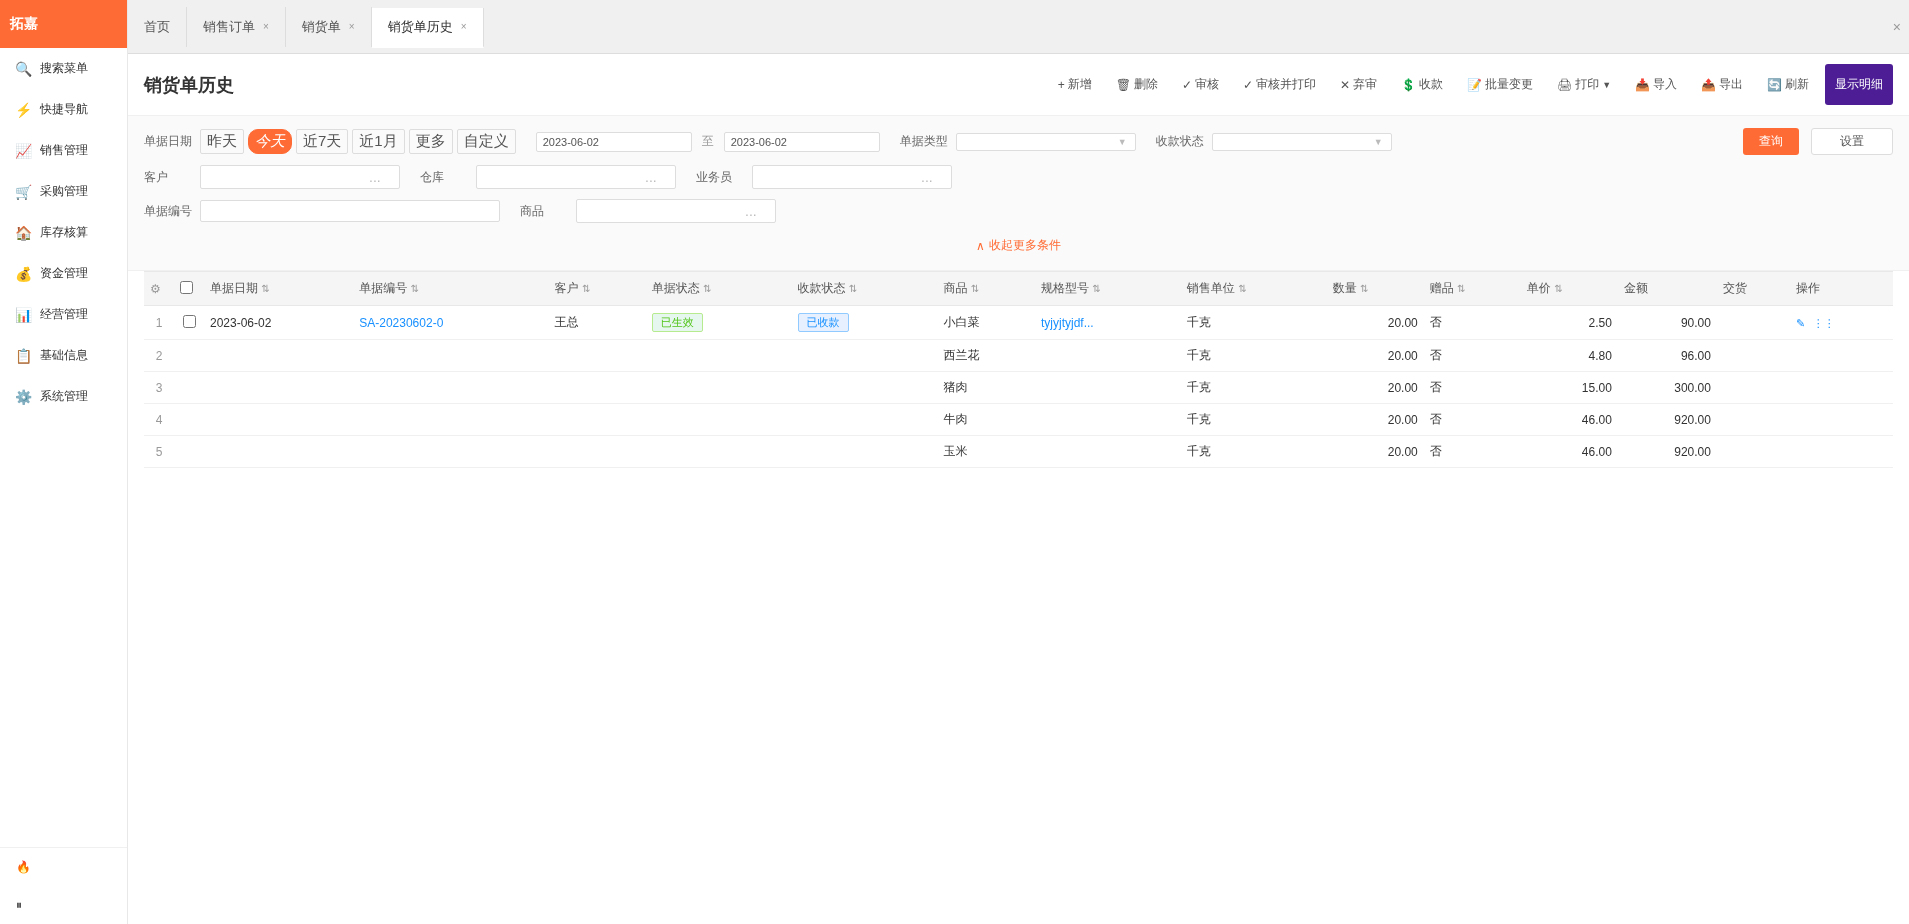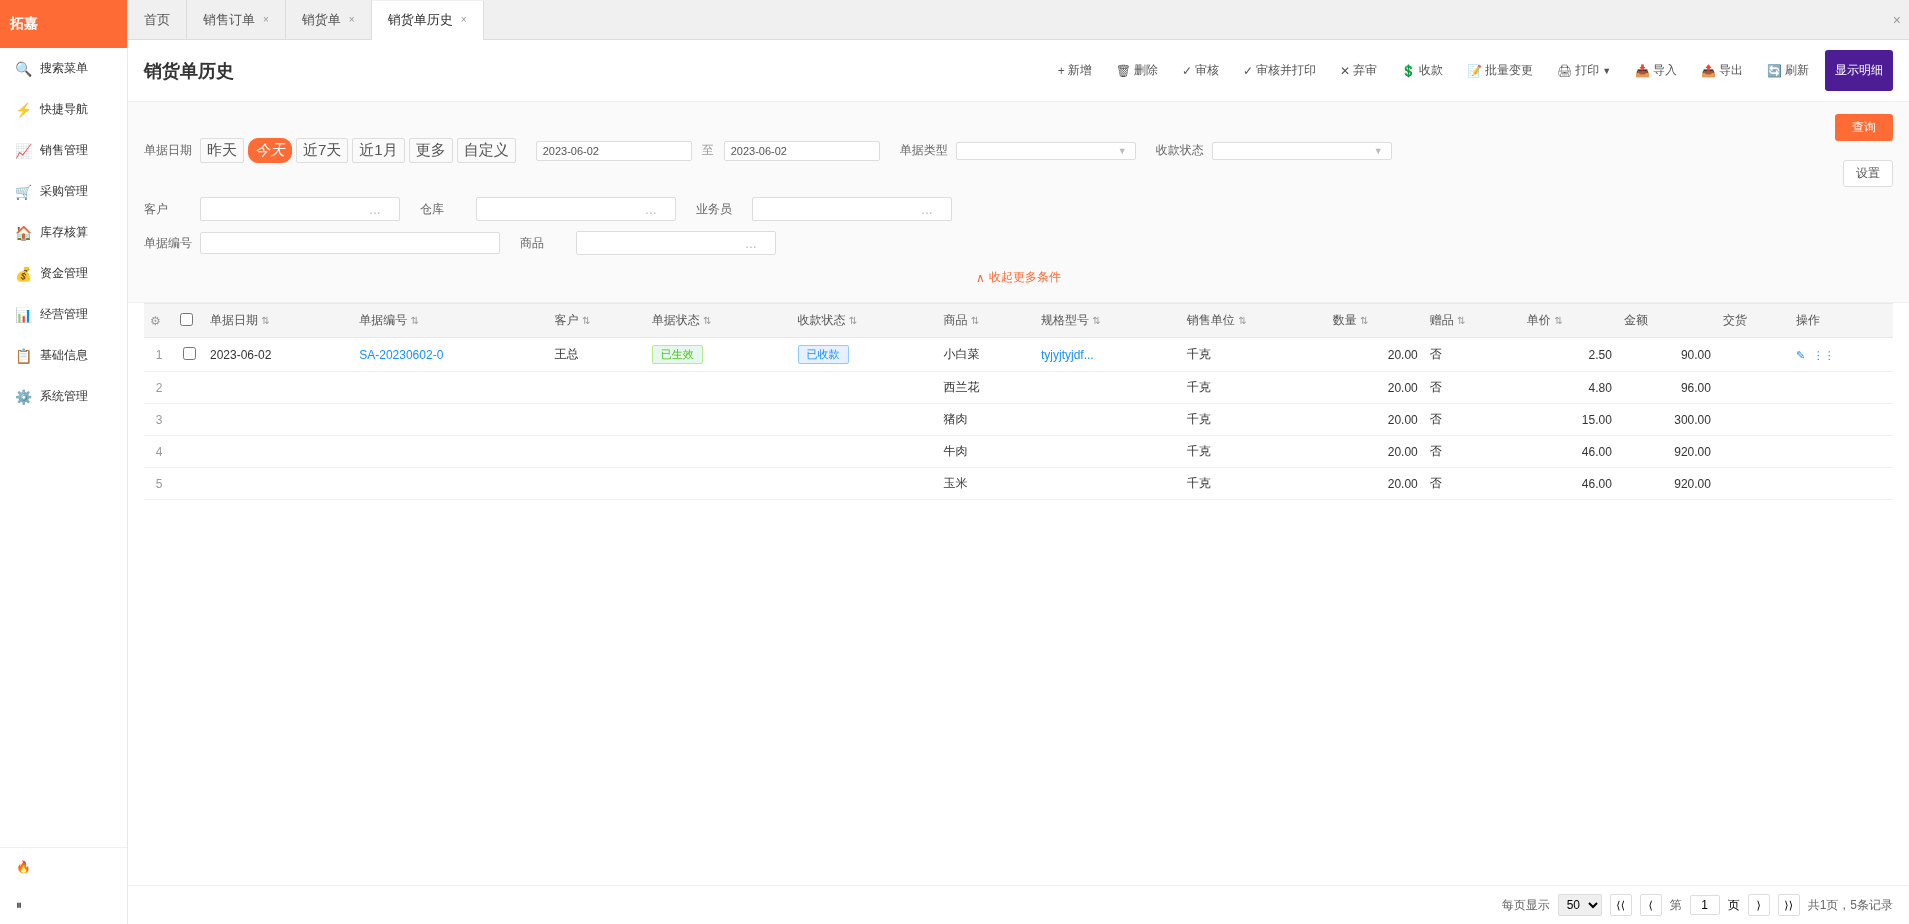--- a/index.html
+++ b/index.html
@@ -9,21 +9,21 @@
     .sidebar { width: 128px; background: #fff; border-right: 1px solid #e8e8e8; display: flex; flex-direction: column; height: 100%; }
     .sidebar-logo { height: 48px; background: #ff6b35; display: flex; align-items: center; padding: 0 10px; color: #fff; font-size: 14px; font-weight: bold; }
     .sidebar-item { display: flex; align-items: center; gap: 8px; padding: 12px 16px; cursor: pointer; color: #333; font-size: 12px; }
     .sidebar-item .icon { width: 16px; height: 16px; display: flex; align-items: center; justify-content: center; font-size: 14px; }
     .sidebar-bottom { margin-top: auto; border-top: 1px solid #f0f0f0; }
 
     
     .main { flex: 1; display: flex; flex-direction: column; overflow: hidden; }
 
     
-    .tab-bar { height: 40px; background: #f0f0f0; display: flex; align-items: center; border-bottom: 1px solid #ddd; padding-left: 0; }
+    .tab-bar { height: 54px; background: #f0f0f0; display: flex; align-items: center; border-bottom: 1px solid #ddd; padding-left: 0; }
     .tab { display: flex; align-items: center; gap: 4px; padding: 0 16px; height: 40px; cursor: pointer; font-size: 13px; color: #555; border-right: 1px solid #ddd; white-space: nowrap; }
     .tab.active { background: #fff; color: #333; border-bottom: 2px solid #fff; position: relative; top: 1px; }
     .tab .close { font-size: 10px; color: #999; cursor: pointer; margin-left: 4px; }
 
     
     .content { flex: 1; background: #fff; overflow-y: auto; display: flex; flex-direction: column; }
 
     
     .page-header { display: flex; align-items: center; justify-content: space-between; padding: 10px 16px; border-bottom: 1px solid #f0f0f0; }
     .page-title { font-size: 18px; font-weight: bold; color: #333; }
@@ -41,21 +41,21 @@
     .date-shortcut { padding: 2px 6px; border: 1px solid #ddd; border-radius: 2px; cursor: pointer; font-size: 15px; color: #555; }
     .date-shortcut.active { background: #ff6b35; color: #fff; border-color: #ff6b35; border-radius: 10px; font-style: italic; }
     .date-input { border: 1px solid #ddd; padding: 3px 6px; border-radius: 2px; font-size: 11px; color: #555; background: #fff; }
     .filter-select { border: 1px solid #ddd; padding: 3px 8px; border-radius: 2px; font-size: 12px; background: #fff; min-width: 150px; display: flex; align-items: center; justify-content: space-between; }
     .filter-input { border: 1px solid #ddd; padding: 3px 8px; border-radius: 2px; font-size: 12px; background: #fff; min-width: 150px; }
     .filter-dots { color: #bbb; cursor: pointer; font-size: 14px; }
     .filter-more { display: flex; align-items: center; justify-content: center; color: #ff6b35; cursor: pointer; font-size: 12px; gap: 4px; padding: 4px; }
 
     
     .query-btn { background: #ff6b35; color: #fff; border: none; padding: 5px 16px; border-radius: 3px; cursor: pointer; font-size: 12px; }
-    .set-btn { background: #fff; color: #555; border: 1px solid #ddd; padding: 4px 12px; border-radius: 3px; cursor: pointer; font-size: 12px; margin-left: 8px; }
+    .set-btn { background: #fff; color: #555; border: 1px solid #ddd; padding: 4px 28px; border-radius: 3px; cursor: pointer; font-size: 12px; }
 
     
     .table-area { flex: 1; overflow: auto; padding: 0 16px 10px; }
     table { width: 100%; border-collapse: collapse; font-size: 12px; }
     th { background: #f5f5f5; padding: 8px 6px; text-align: left; border-bottom: 1px solid #e8e8e8; border-top: 1px solid #e8e8e8; color: #555; font-weight: normal; white-space: nowrap; }
     th.sortable { cursor: pointer; }
     td { padding: 7px 6px; border-bottom: 1px solid #f0f0f0; color: #333; }
     .td-center { text-align: center; }
     .td-right { text-align: right; }
 
@@ -239,21 +239,21 @@
         </div>
 
         <div class="filter-item">
           <span class="filter-label">收款状态</span>
           <div class="filter-select" style="min-width:180px;">
             <span></span>
             <span style="font-size:9px; color:#bbb;">▼</span>
           </div>
         </div>
 
-        <div style="display:flex; flex-direction: column; gap: 19px; margin-left: auto;">
+        <div style="display:flex; flex-direction: row; gap: 12px; margin-left: auto;">
           <button class="query-btn">查询</button>
           <button class="set-btn">设置</button>
         </div>
       </div>
 
       <div class="filter-row">
 
         <div class="filter-item">
           <span class="filter-label">客户</span>
           <div style="display:flex; align-items:center; border: 1px solid #ddd; border-radius: 2px; background:#fff; padding: 3px 8px; min-width:200px;">
@@ -455,29 +455,15 @@
               <td class="td-right">46.00</td>
               <td class="td-right">920.00</td>
               <td></td>
               <td></td>
             </tr>
           </tbody>
       </table>
     </div>
 
 
-    <div class="pagination">
-      <span class="page-size-label">每页显示</span>
-      <select class="page-size-select">
-        <option>50</option>
-      </select>
-      <button class="page-btn">⟨⟨</button>
-      <button class="page-btn">⟨</button>
-      <span style="color:#666;">第</span>
-      <input class="page-input" type="text" value="1" style="">
-      <span class="page-label">页</span>
-      <button class="page-btn">⟩</button>
-      <button class="page-btn">⟩⟩</button>
-      <span class="page-info">共1页，5条记录</span>
-    </div>
 
   </div>
 </div>
 
 </body></html>

